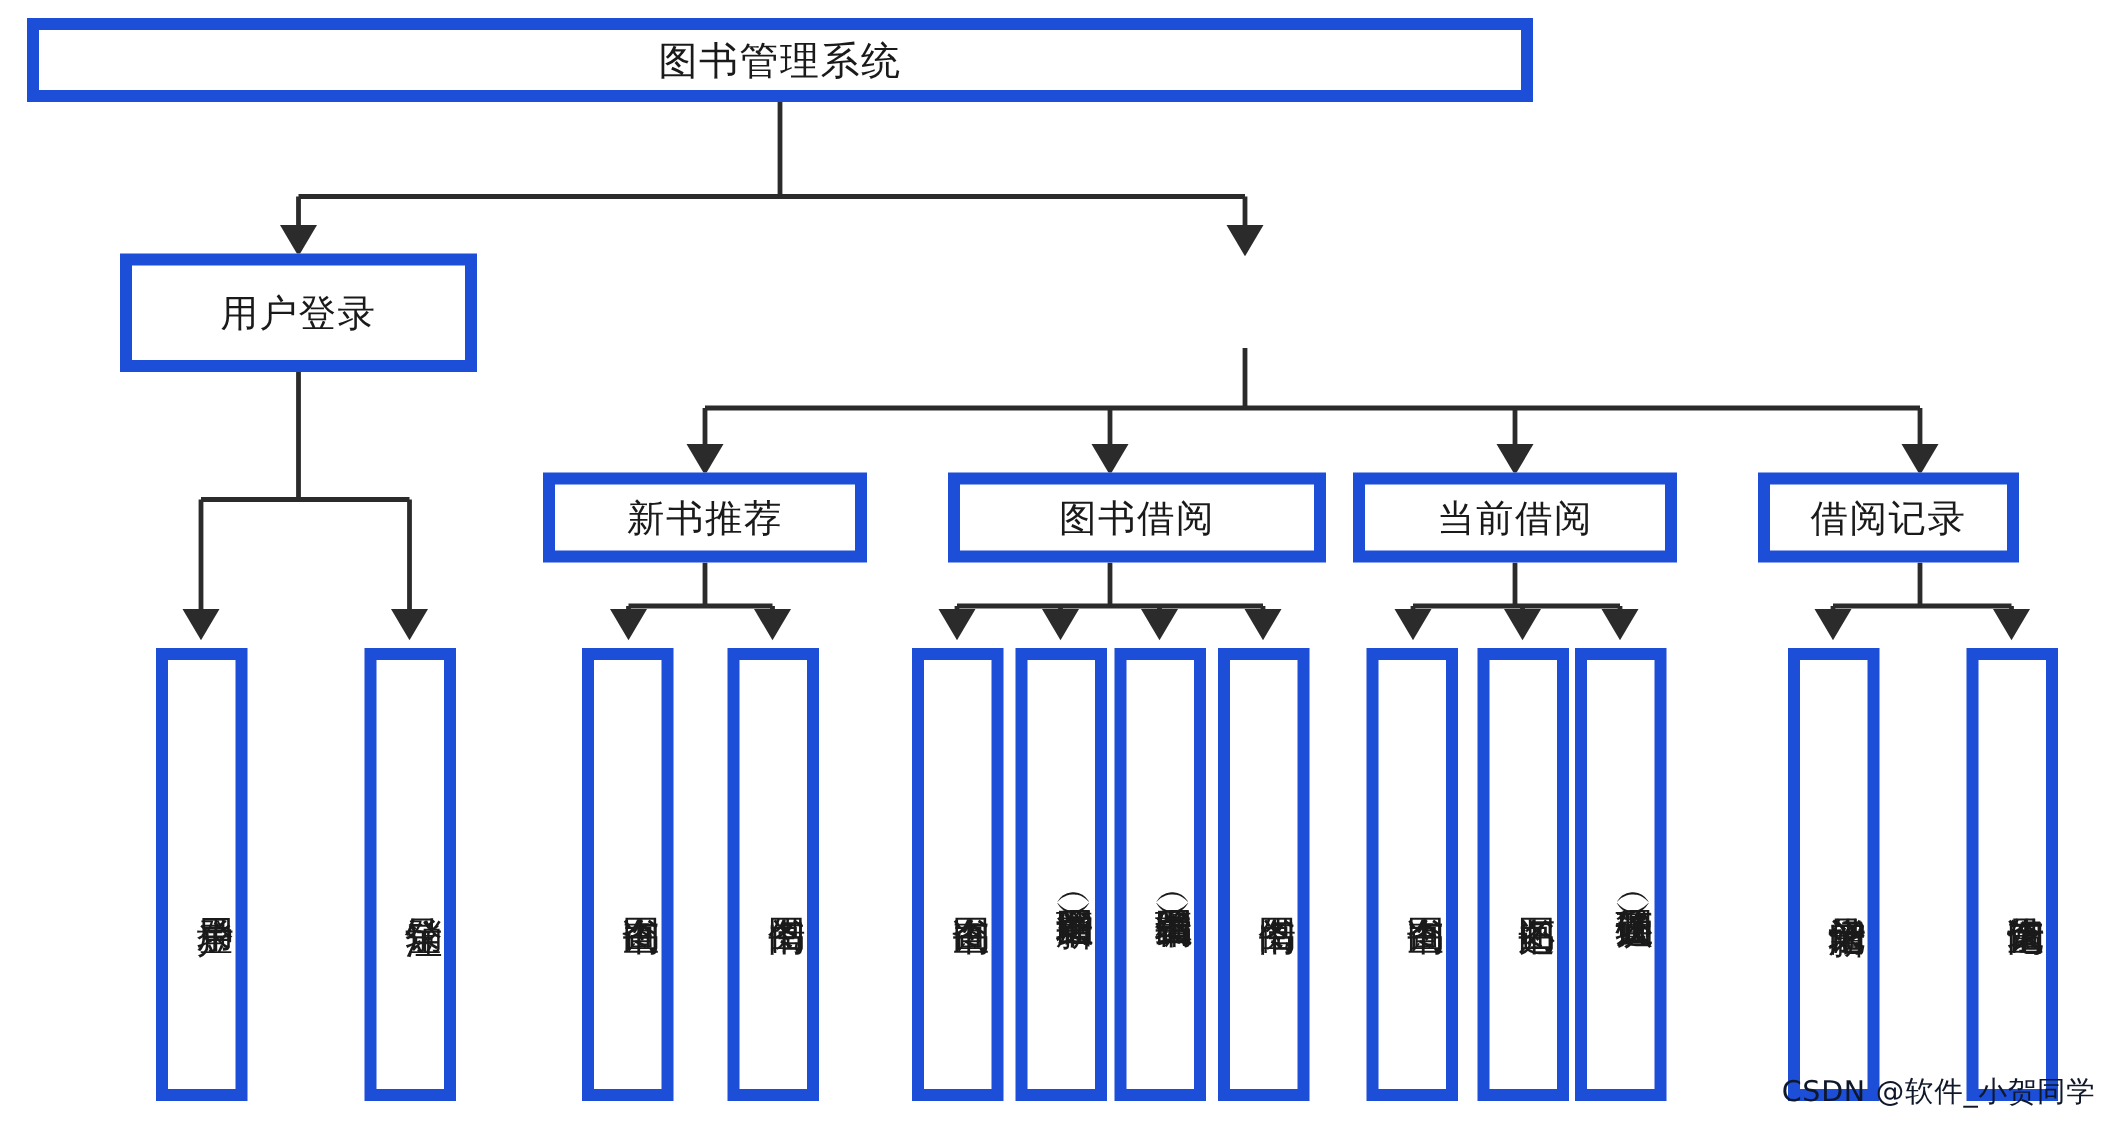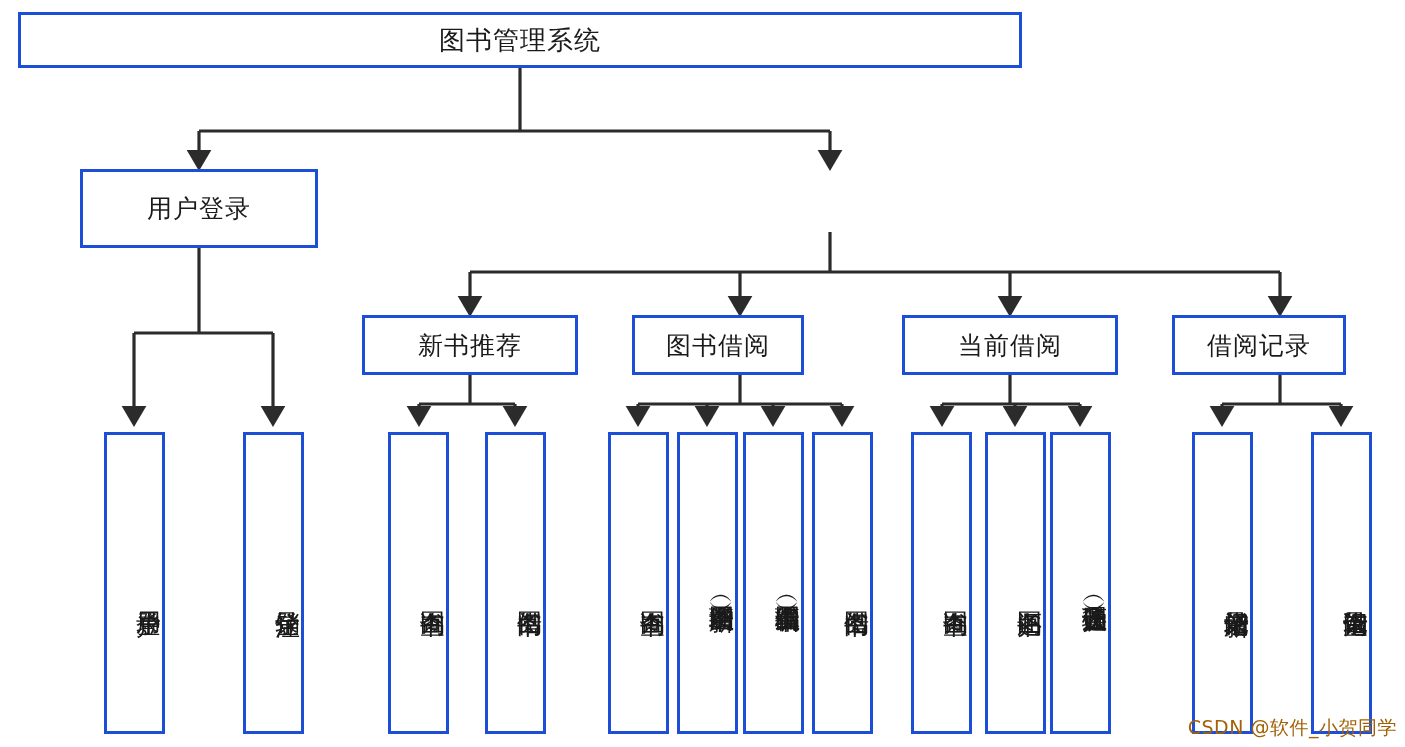--- a/index.html
+++ b/index.html
@@ -13,21 +13,21 @@
   #canvas {
     position: relative;
     width: 1405px;
     height: 747px;
     background: #ffffff;
     overflow: hidden;
   }
   .node {
     position: absolute;
     box-sizing: border-box;
-    border: 3px solid #1d4ed8;
+    border: 8px solid #1d4ed8;
     background: #ffffff;
     display: flex;
     align-items: center;
     justify-content: center;
     color: #1a1a1a;
   }
   .node.horiz {
     font-size: 25px;
     letter-spacing: 1px;
   }
@@ -52,21 +52,21 @@
     top: 0;
     width: 1405px;
     height: 747px;
     pointer-events: none;
   }
   .watermark {
     position: absolute;
     right: 8px;
     bottom: 6px;
     font-size: 19px;
-    color: #a16207;
+    color: #0f172a;
     letter-spacing: 0.5px;
     white-space: nowrap;
   }
 </style>
 </head>
 <body>
 
 <div id="canvas">
 
   <svg class="edges" viewBox="0 0 1405 747" xmlns="http://www.w3.org/2000/svg">
@@ -123,21 +123,21 @@
     <span>图书管理系统</span>
   </div>
 
   <div class="node horiz" style="left:80px; top:169px; width:238px; height:79px;">
     <span>用户登录</span>
   </div>
 
   <div class="node horiz" style="left:362px; top:315px; width:216px; height:60px;">
     <span>新书推荐</span>
   </div>
-  <div class="node horiz" style="left:632px; top:315px; width:172px; height:60px;">
+  <div class="node horiz" style="left:632px; top:315px; width:252px; height:60px;">
     <span>图书借阅</span>
   </div>
   <div class="node horiz" style="left:902px; top:315px; width:216px; height:60px;">
     <span>当前借阅</span>
   </div>
   <div class="node horiz" style="left:1172px; top:315px; width:174px; height:60px;">
     <span>借阅记录</span>
   </div>
 
   <div class="node vert" style="left:104px; top:432px; width:61px; height:302px;">

